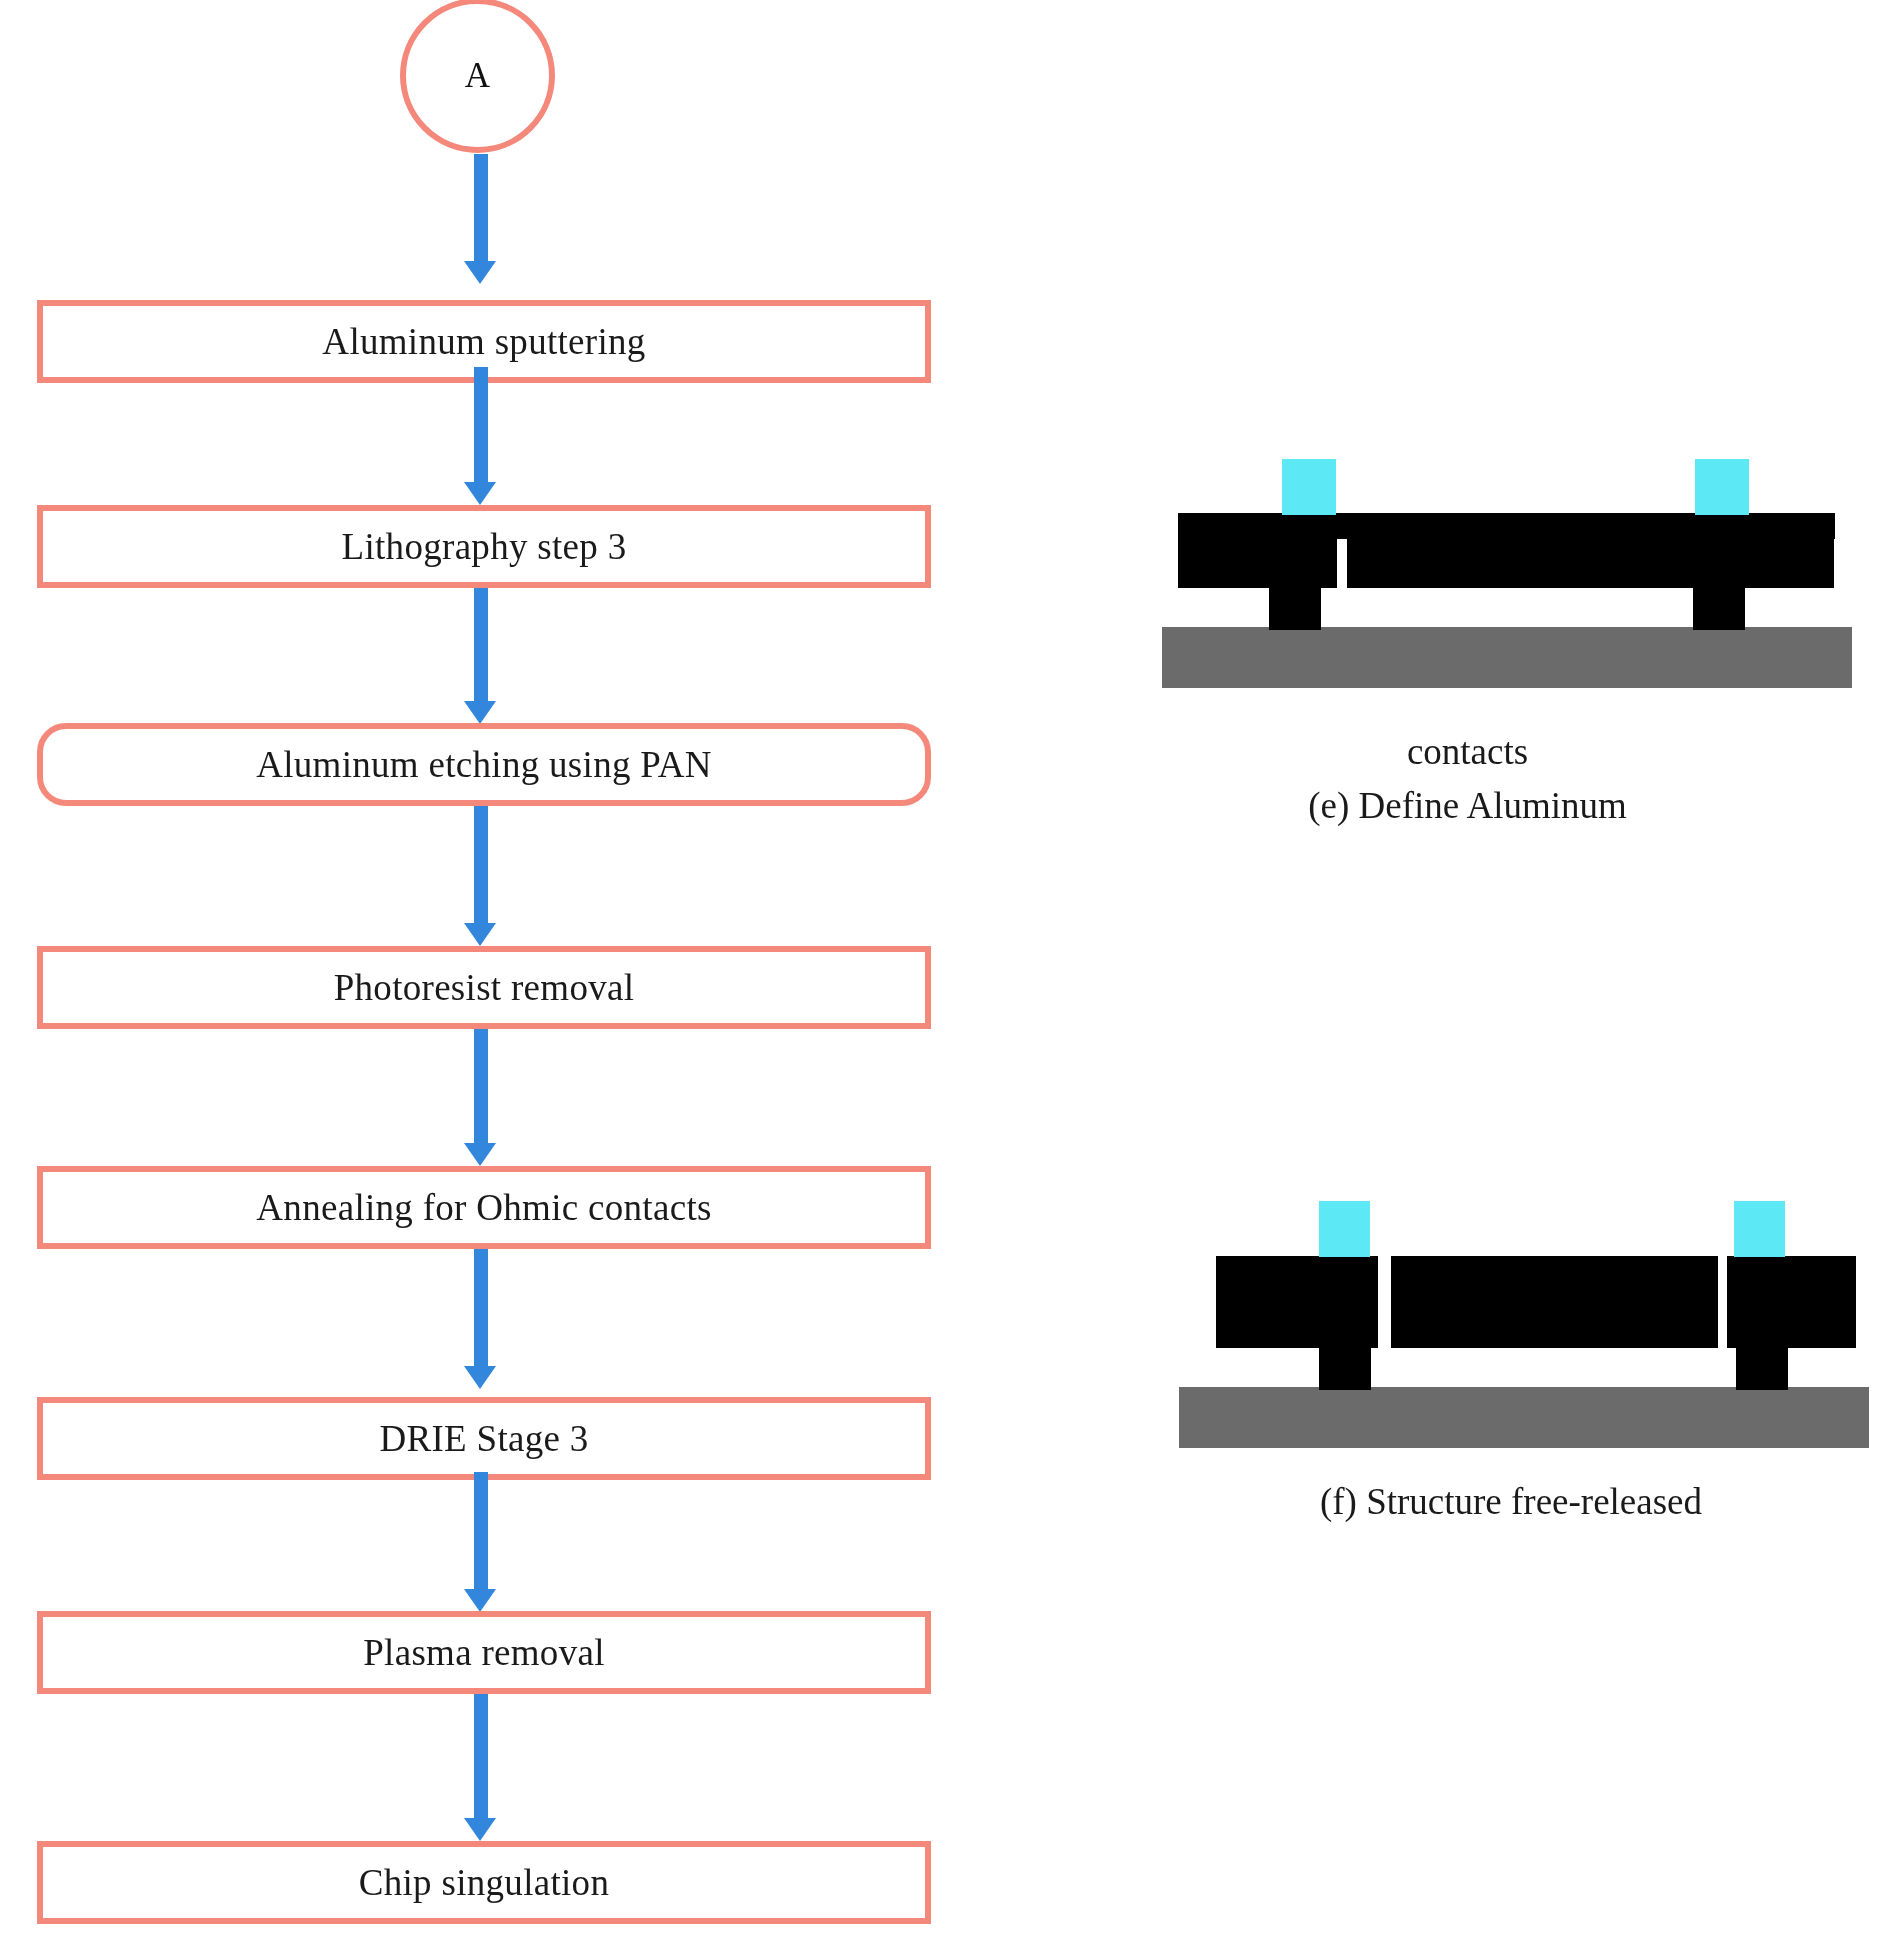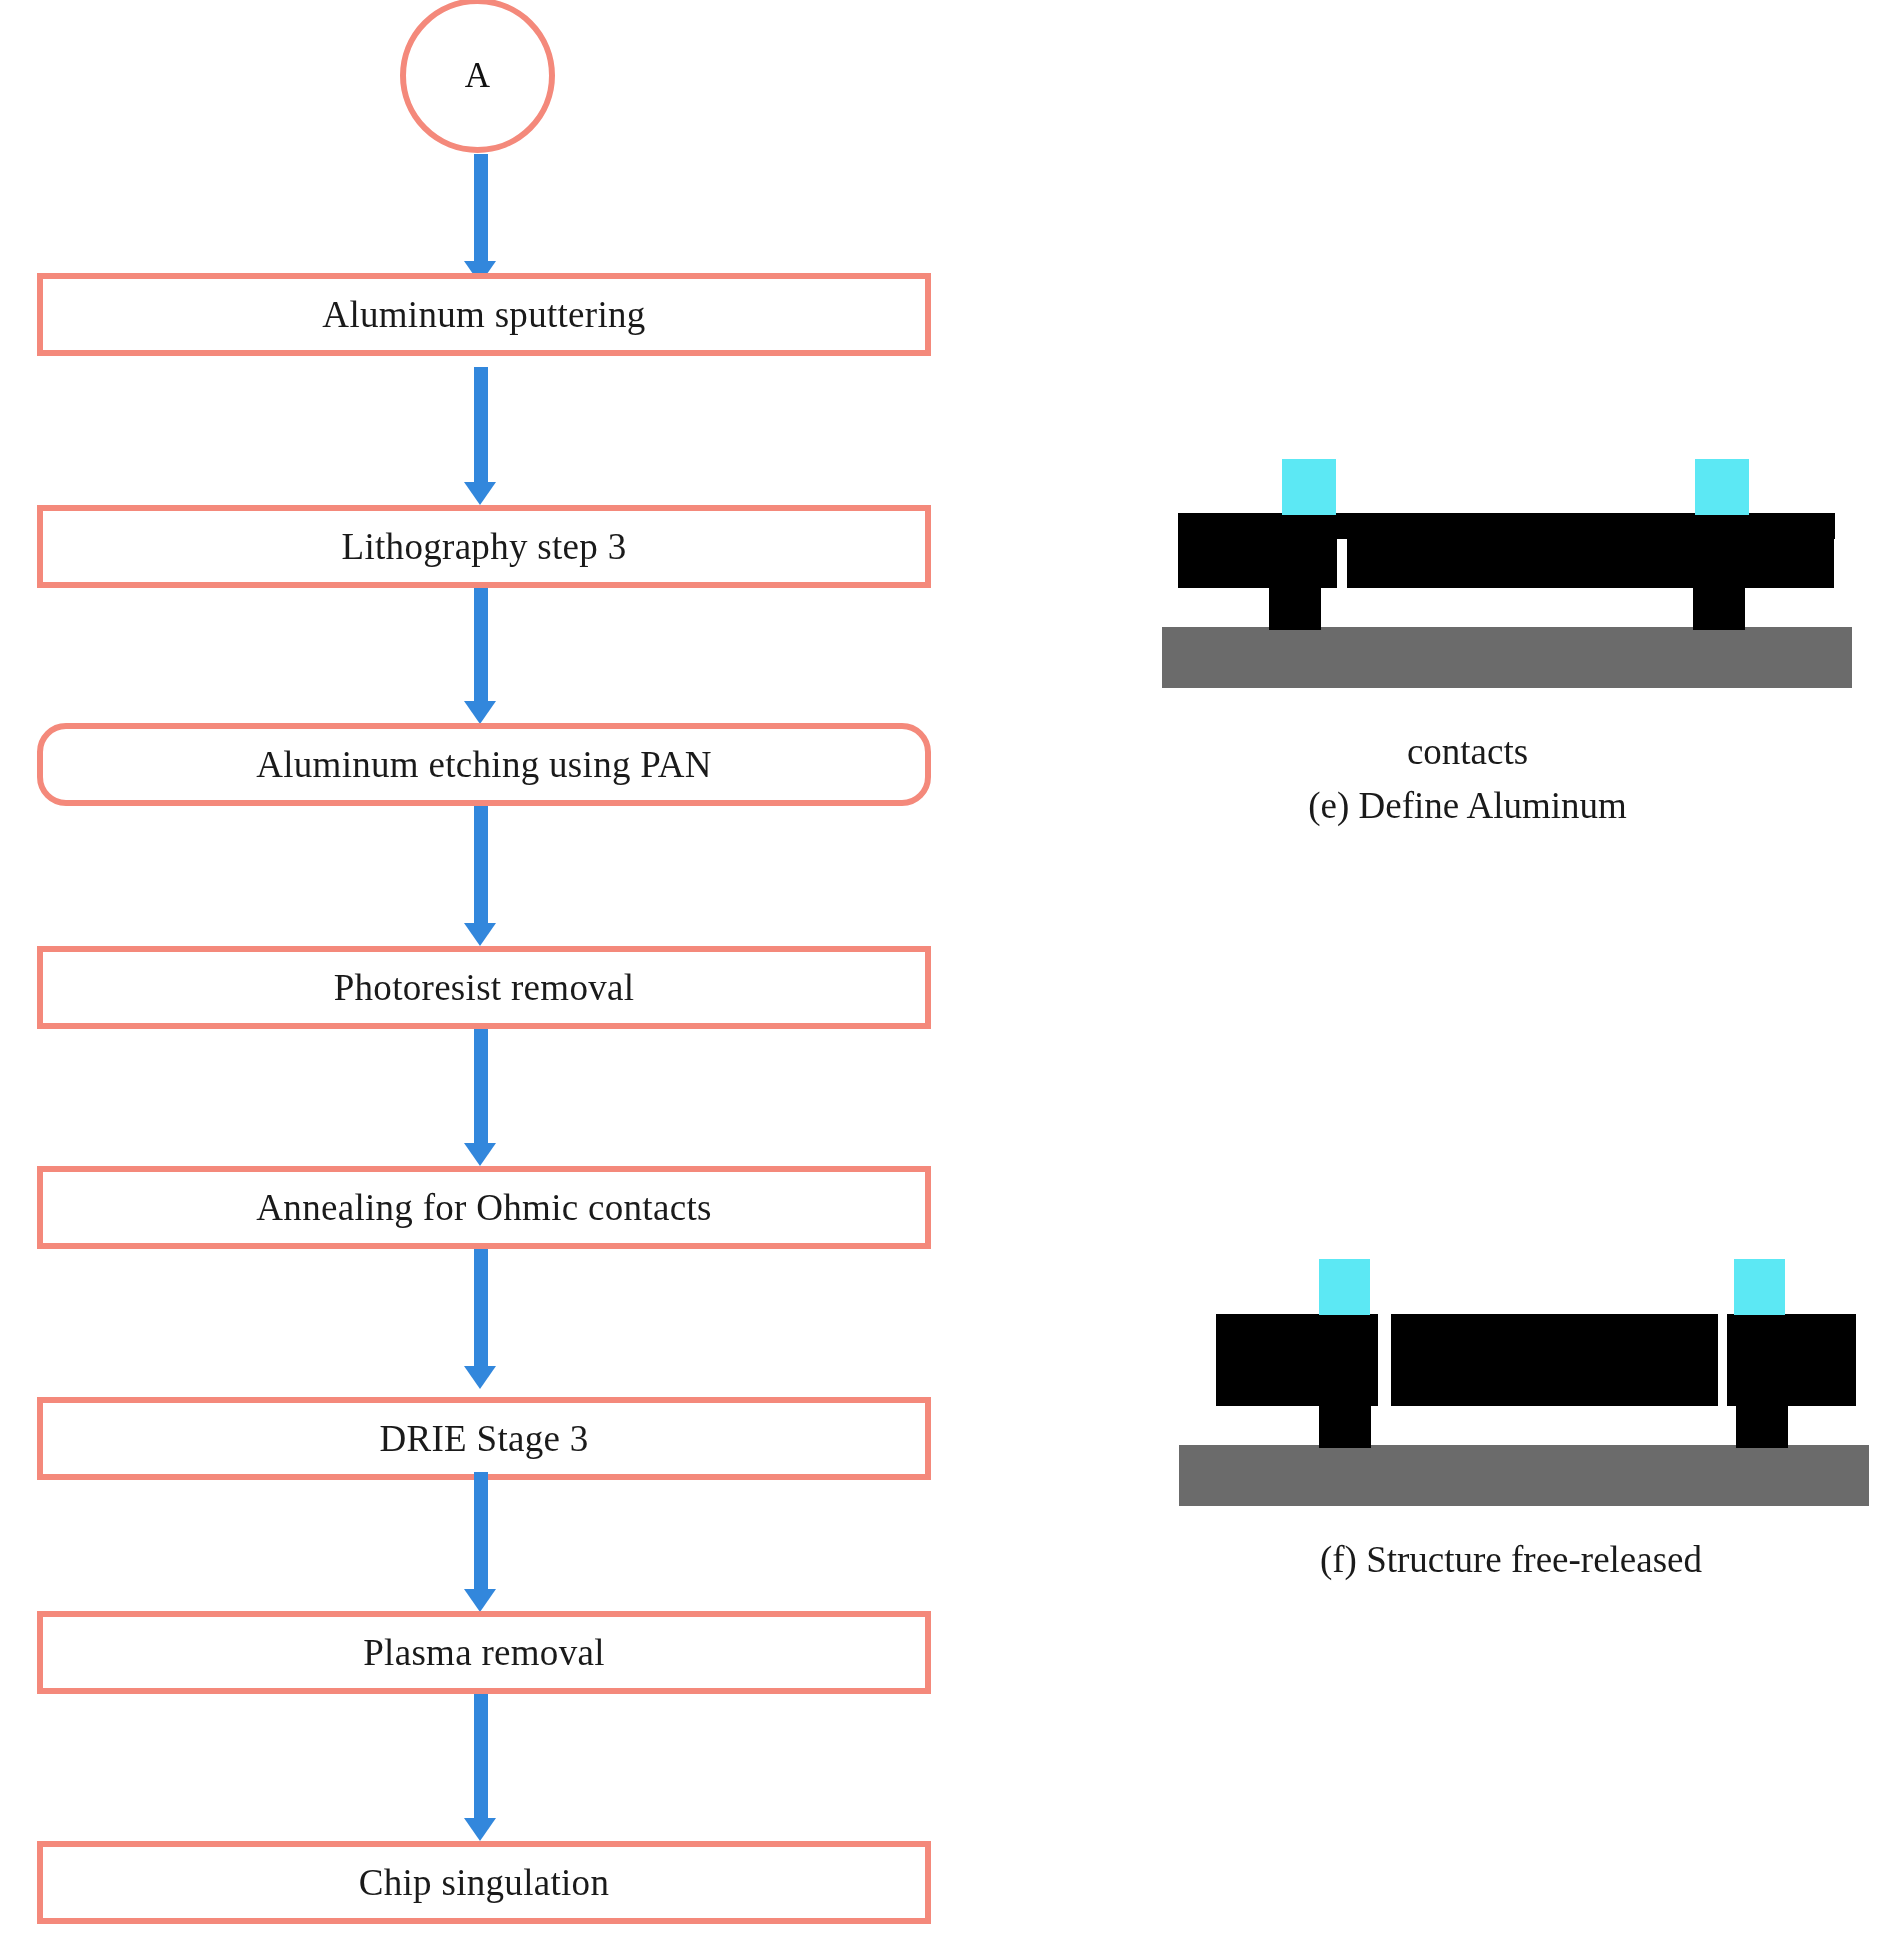--- a/index.html
+++ b/index.html
@@ -88,21 +88,21 @@
 
     <div class="start-node">
       <span class="lbl">A</span>
     </div>
 
     <div class="arrow" style="top:154px;height:130px;">
       <div class="stem" style="height:107px;"></div>
       <div class="head" style="top:107px;"></div>
     </div>
 
-    <div class="proc-box" style="top:273px;">
+    <div class="proc-box" style="top:300px;">
       <span class="lbl">Aluminum sputtering</span>
     </div>
     <div class="arrow" style="top:367px;height:138px;">
       <div class="stem" style="height:115px;"></div>
       <div class="head" style="top:115px;"></div>
     </div>
 
     <div class="proc-box" style="top:505px;">
       <span class="lbl">Lithography step 3</span>
     </div>
@@ -179,21 +179,21 @@
 
       <div class="layer metal" style="left:533px;top:22px;width:54px;height:56px;"></div>
     </div>
 
     <div class="caption" style="left:0px;top:288px;width:611px;">
       <div>contacts</div>
       <div>(e)  Define Aluminum</div>
     </div>
   </div>
 
-  <div class="figure" style="left:1179px;top:1255px;width:690px;height:349px;text-decoration:underline;">
+  <div class="figure" style="left:1179px;top:1197px;width:690px;height:349px;text-decoration:underline;">
 
     <div class="xsec" style="width:690px;height:253px;">
 
       <div class="layer substrate" style="left:0px;top:190px;width:690px;height:61px;"></div>
 
       <div class="layer device" style="left:140px;top:148px;width:52px;height:45px;"></div>
 
       <div class="layer device" style="left:557px;top:148px;width:52px;height:45px;"></div>
 
       <div class="layer device" style="left:37px;top:59px;width:162px;height:92px;"></div>

